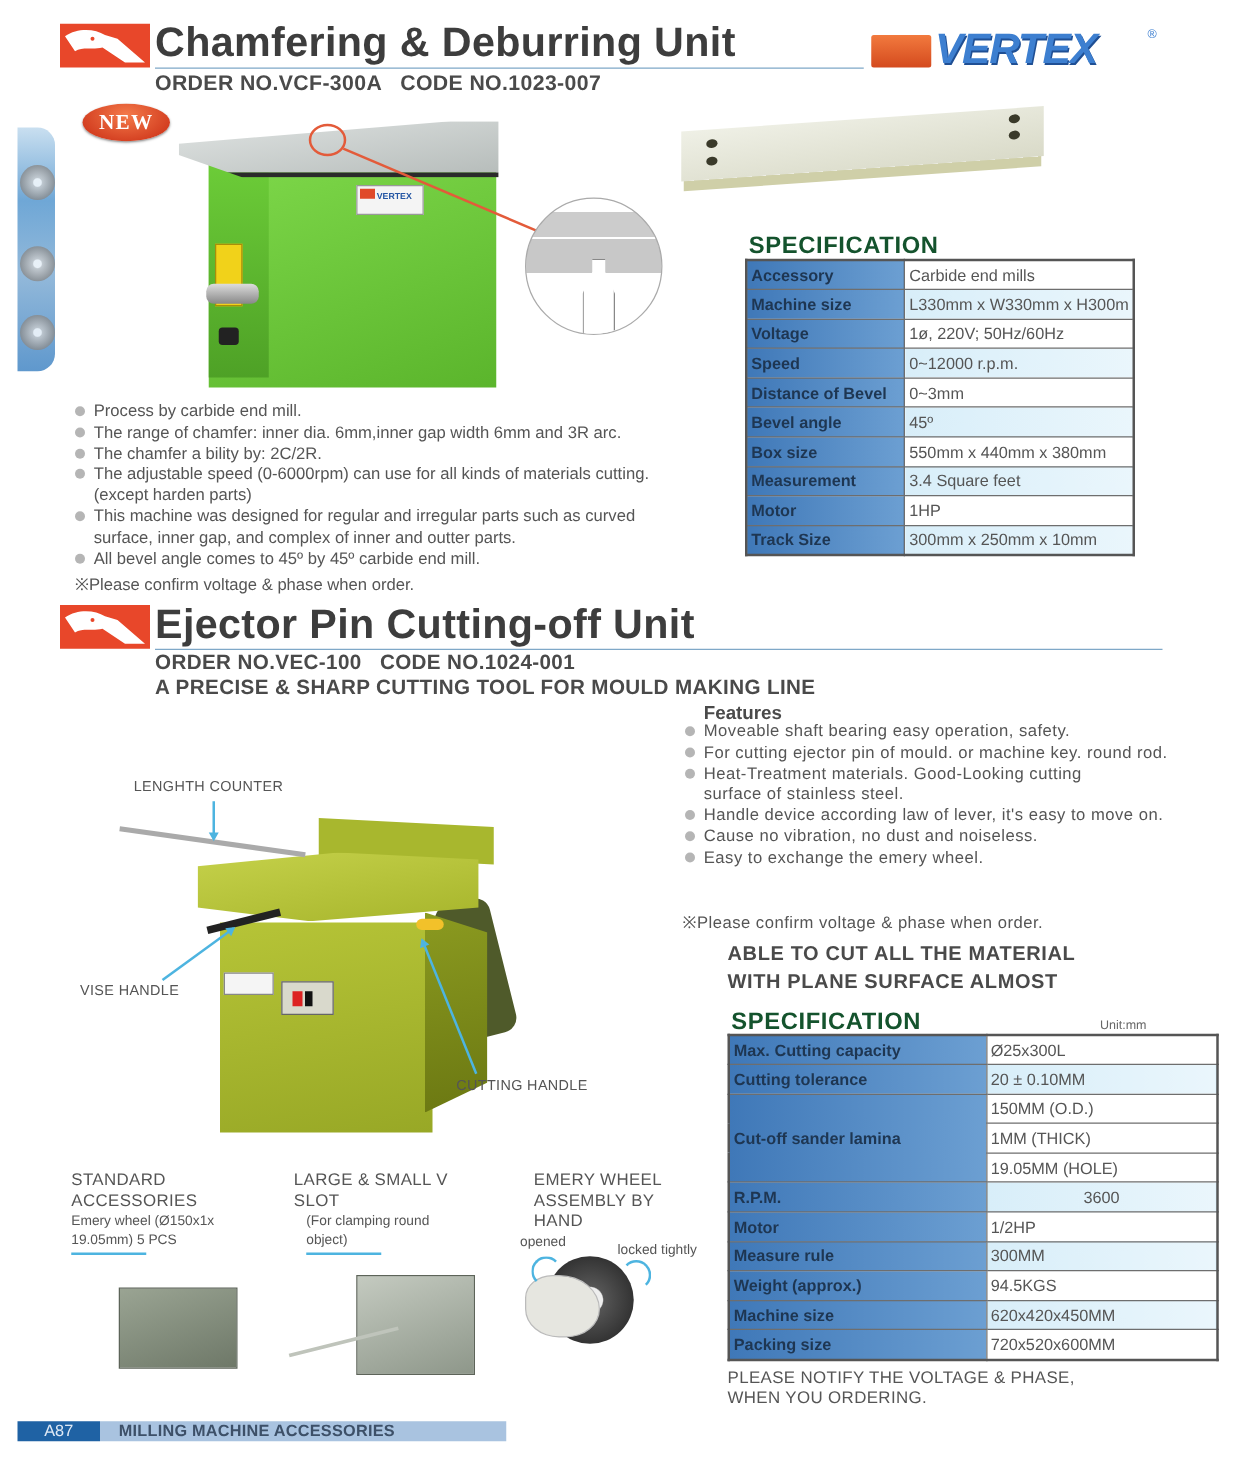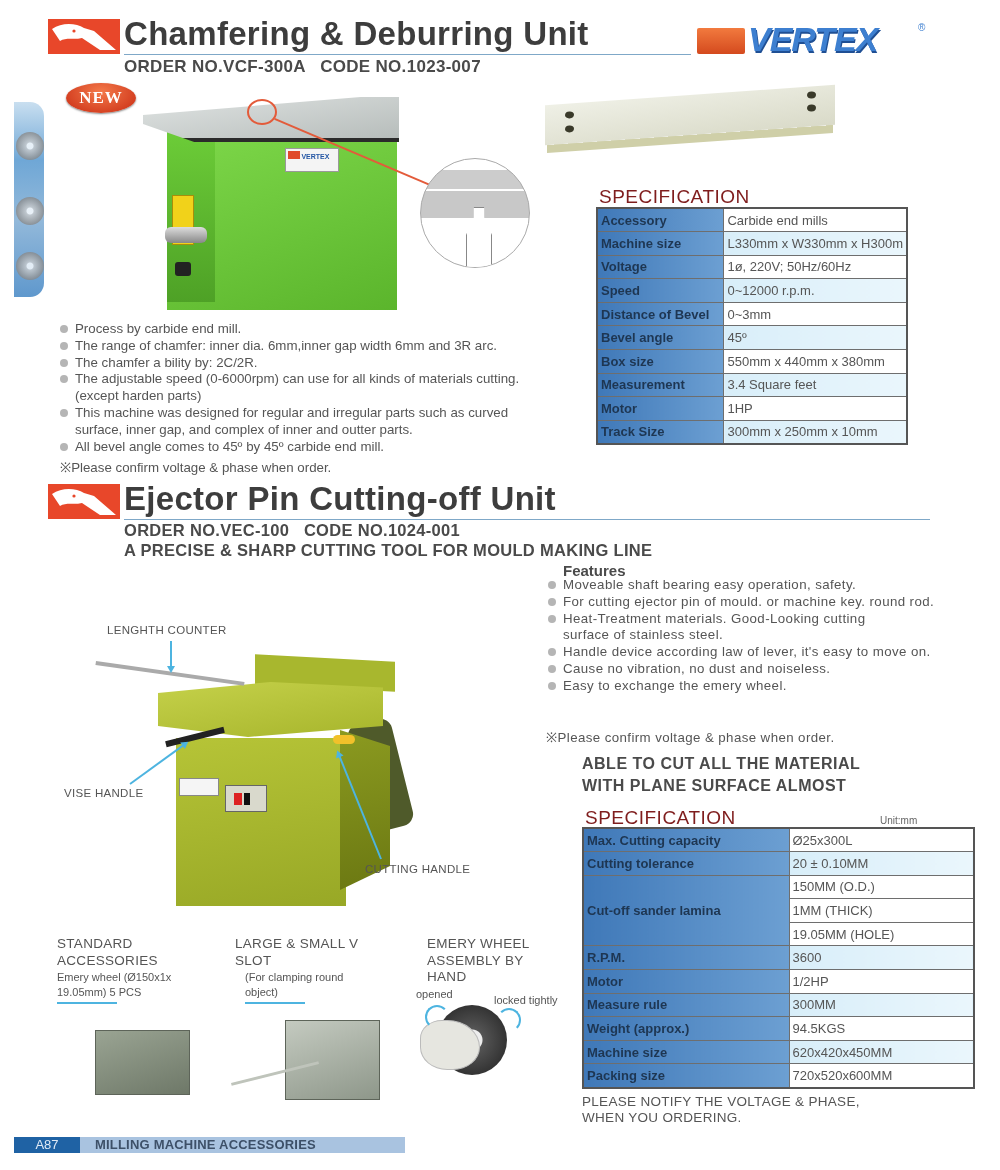--- a/index.html
+++ b/index.html
@@ -37,21 +37,21 @@
   .m1-foot { position: absolute; left: 175px; top: 262px; width: 16px; height: 14px; background: #222; border-radius: 3px; }
   .m1-circle { position: absolute; left: 247px; top: 99px; width: 30px; height: 26px; border: 2px solid #e35b3a; border-radius: 50%; }
   .m1-line { position: absolute; left: 275px; top: 118px; width: 175px; height: 2px; background: #e35b3a; transform-origin: 0 0; transform: rotate(23deg); }
   .m1-detail { position: absolute; left: 420px; top: 158px; width: 110px; height: 110px; border: 1px solid #aaa; border-radius: 50%; background: linear-gradient(180deg, #fff 0 10%, #ccc 10% 28%, #fff 28% 30%, #c8c8c8 30% 55%, #fff 55%); overflow: hidden; }
   .m1-detail .tool { position: absolute; left: 45px; top: 48px; width: 26px; height: 70px; border: 1px solid #888; background: #fff; clip-path: polygon(30% 0, 70% 0, 70% 15%, 100% 40%, 100% 100%, 0 100%, 0 40%, 30% 15%); }
 
   .bar-img { position: absolute; left: 545px; top: 95px; width: 290px; height: 40px; background: linear-gradient(175deg, #eff0e6, #d9dac8); transform: skewY(-4deg); box-shadow: 0 10px 0 -2px #cfcfa8; }
   .bar-img .hole { position: absolute; width: 9px; height: 7px; background: #3a3a2a; border-radius: 50%; }
 
   
-  .spec-title { position: absolute; font-size: 19px; font-weight: normal; color: #7f1d1d; letter-spacing: 0.5px; }
+  .spec-title { position: absolute; font-size: 19px; font-weight: bold; color: #14532d; letter-spacing: 0.5px; }
   table.spec { position: absolute; border-collapse: collapse; font-size: 13px; border: 2px solid #555; }
   table.spec td { border: 1px solid #6e6e6e; padding: 0 3px; height: 23.6px; white-space: nowrap; }
   table.spec td.k { background: linear-gradient(90deg, #3f78b8, #6c9fd2); color: #1e3652; font-weight: bold; }
   table.spec td.v { color: #555; }
   table.spec tr:nth-child(odd) td.v { background: #ffffff; }
   table.spec tr:nth-child(even) td.v { background: linear-gradient(90deg, #d8eef9, #eaf6fc); }
 
   .bullets { position: absolute; list-style: none; font-size: 13.3px; color: #555; line-height: 16.8px; }
   .bullets li { position: relative; padding-left: 17px; }
   .bullets li .dot { position: absolute; left: 2px; top: 4px; width: 8px; height: 8px; border-radius: 50%; background: #b5b5b5; }
@@ -268,21 +268,21 @@
         <td class="v">150MM (O.D.)</td>
       </tr>
   <tr>
         <td class="v" style="background:#fff;">1MM (THICK)</td>
       </tr>
   <tr>
         <td class="v" style="background:#fff;">19.05MM (HOLE)</td>
       </tr>
   <tr>
         <td class="k">R.P.M.</td>
-        <td class="v" style="background:linear-gradient(90deg,#d8eef9,#eaf6fc);">3600</td>
+        <td class="v" style="background:linear-gradient(90deg,#d8eef9,#eaf6fc);text-align:center;">3600</td>
       </tr>
   <tr>
         <td class="k">Motor</td>
         <td class="v" style="background:#fff;">1/2HP</td>
       </tr>
   <tr>
         <td class="k">Measure rule</td>
         <td class="v" style="background:linear-gradient(90deg,#d8eef9,#eaf6fc);">300MM</td>
       </tr>
   <tr>

